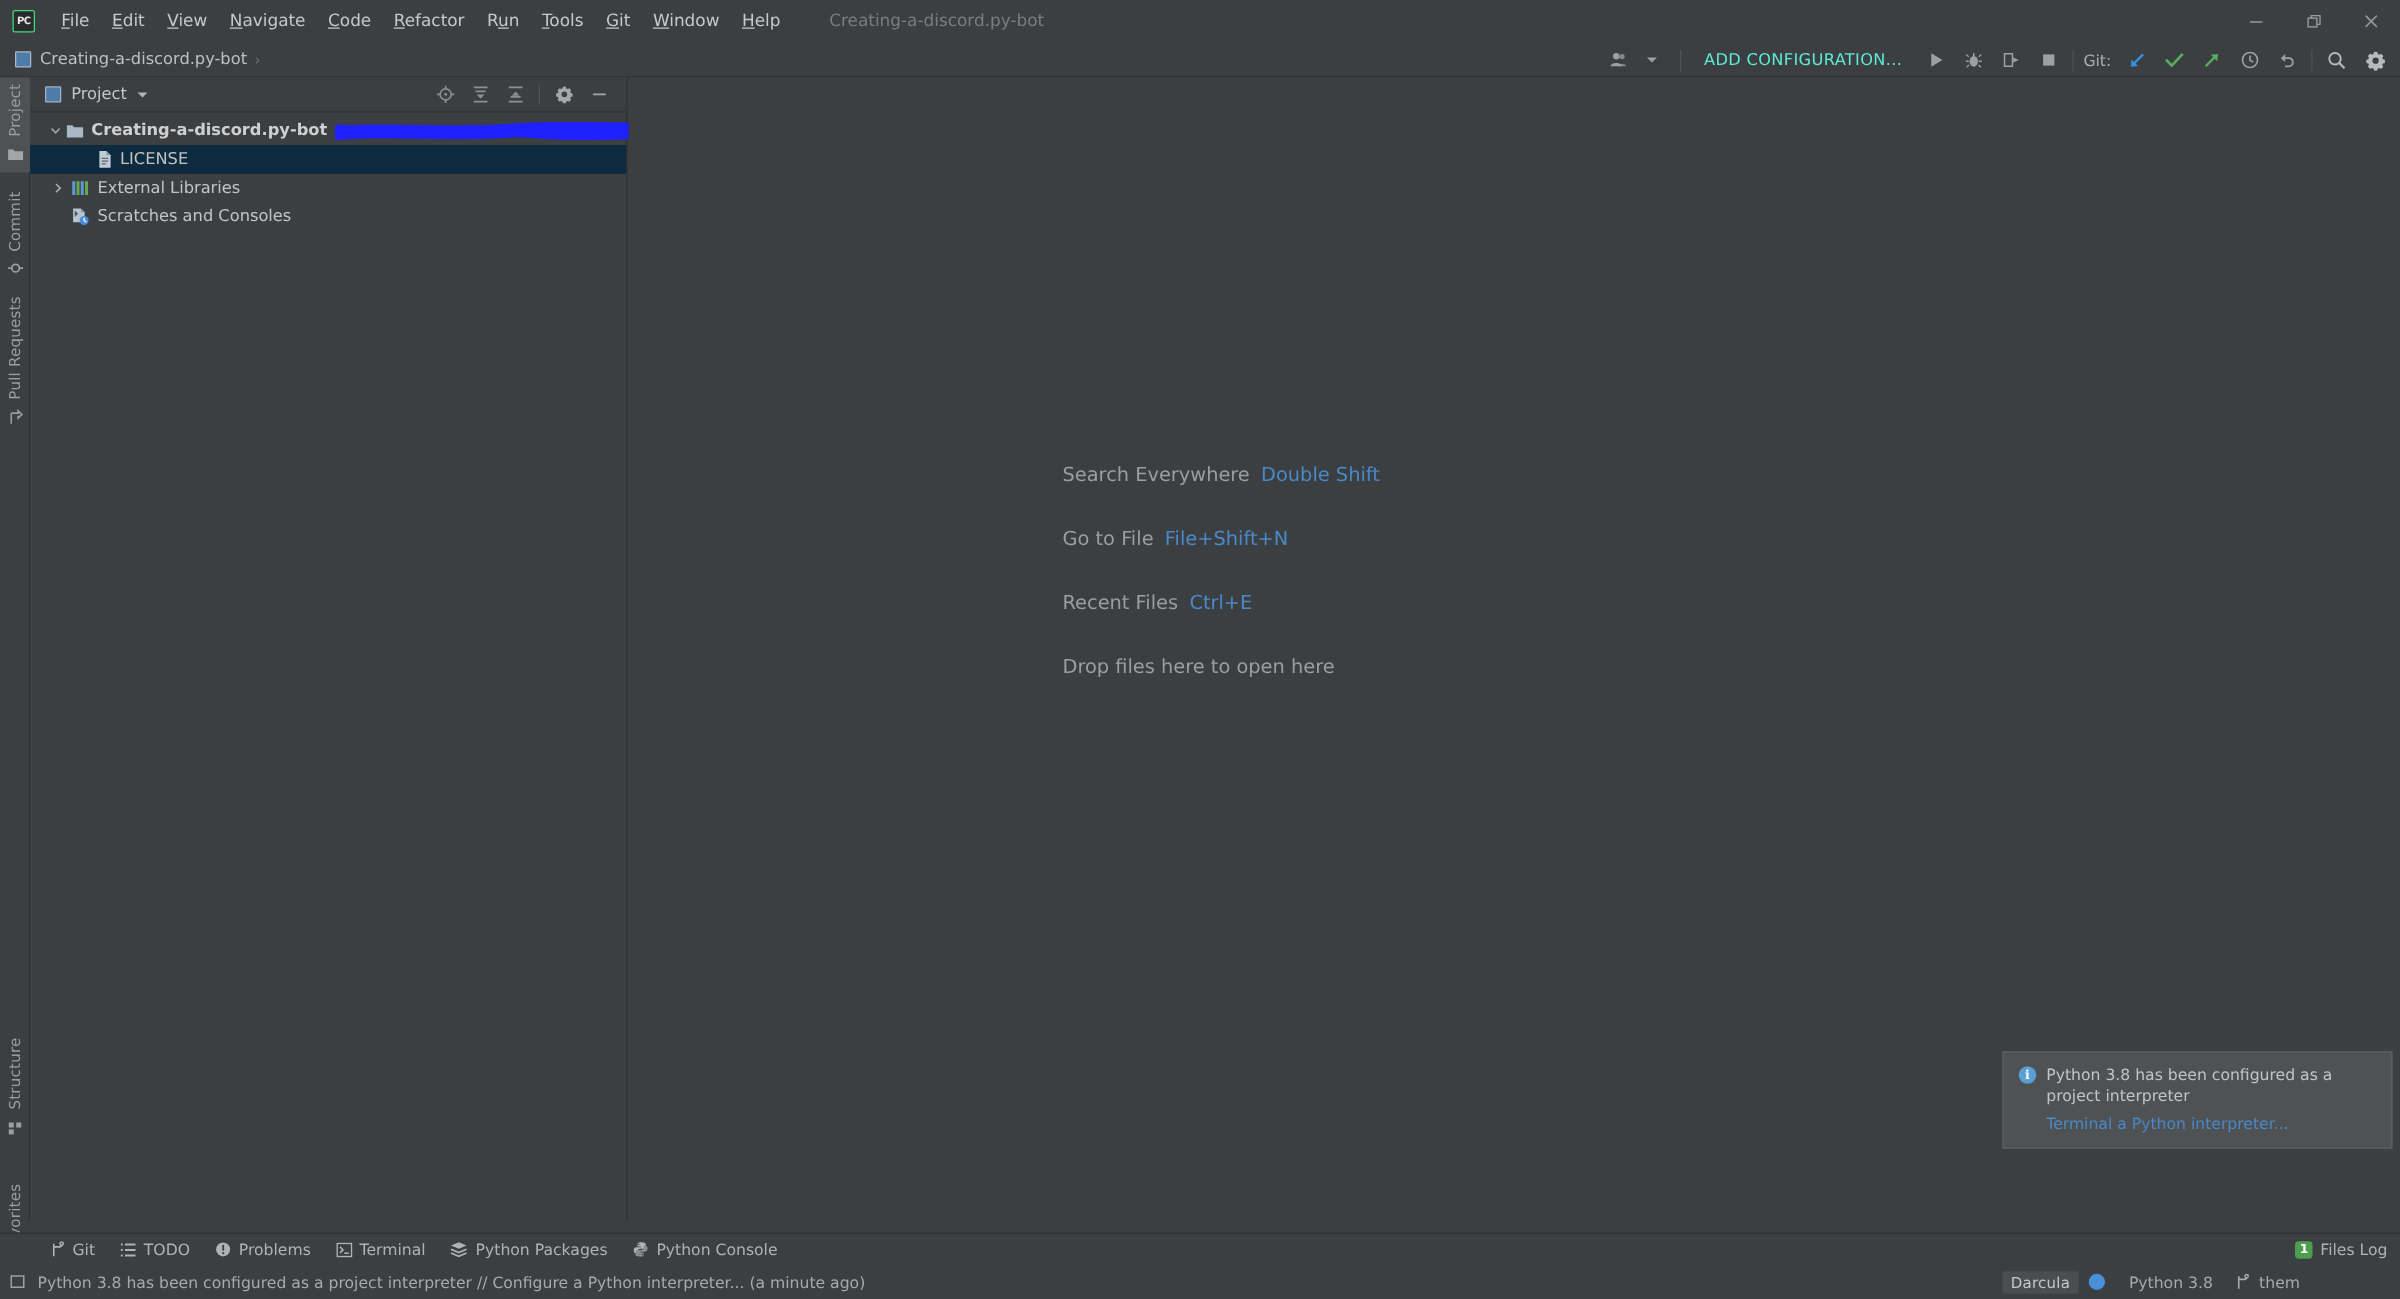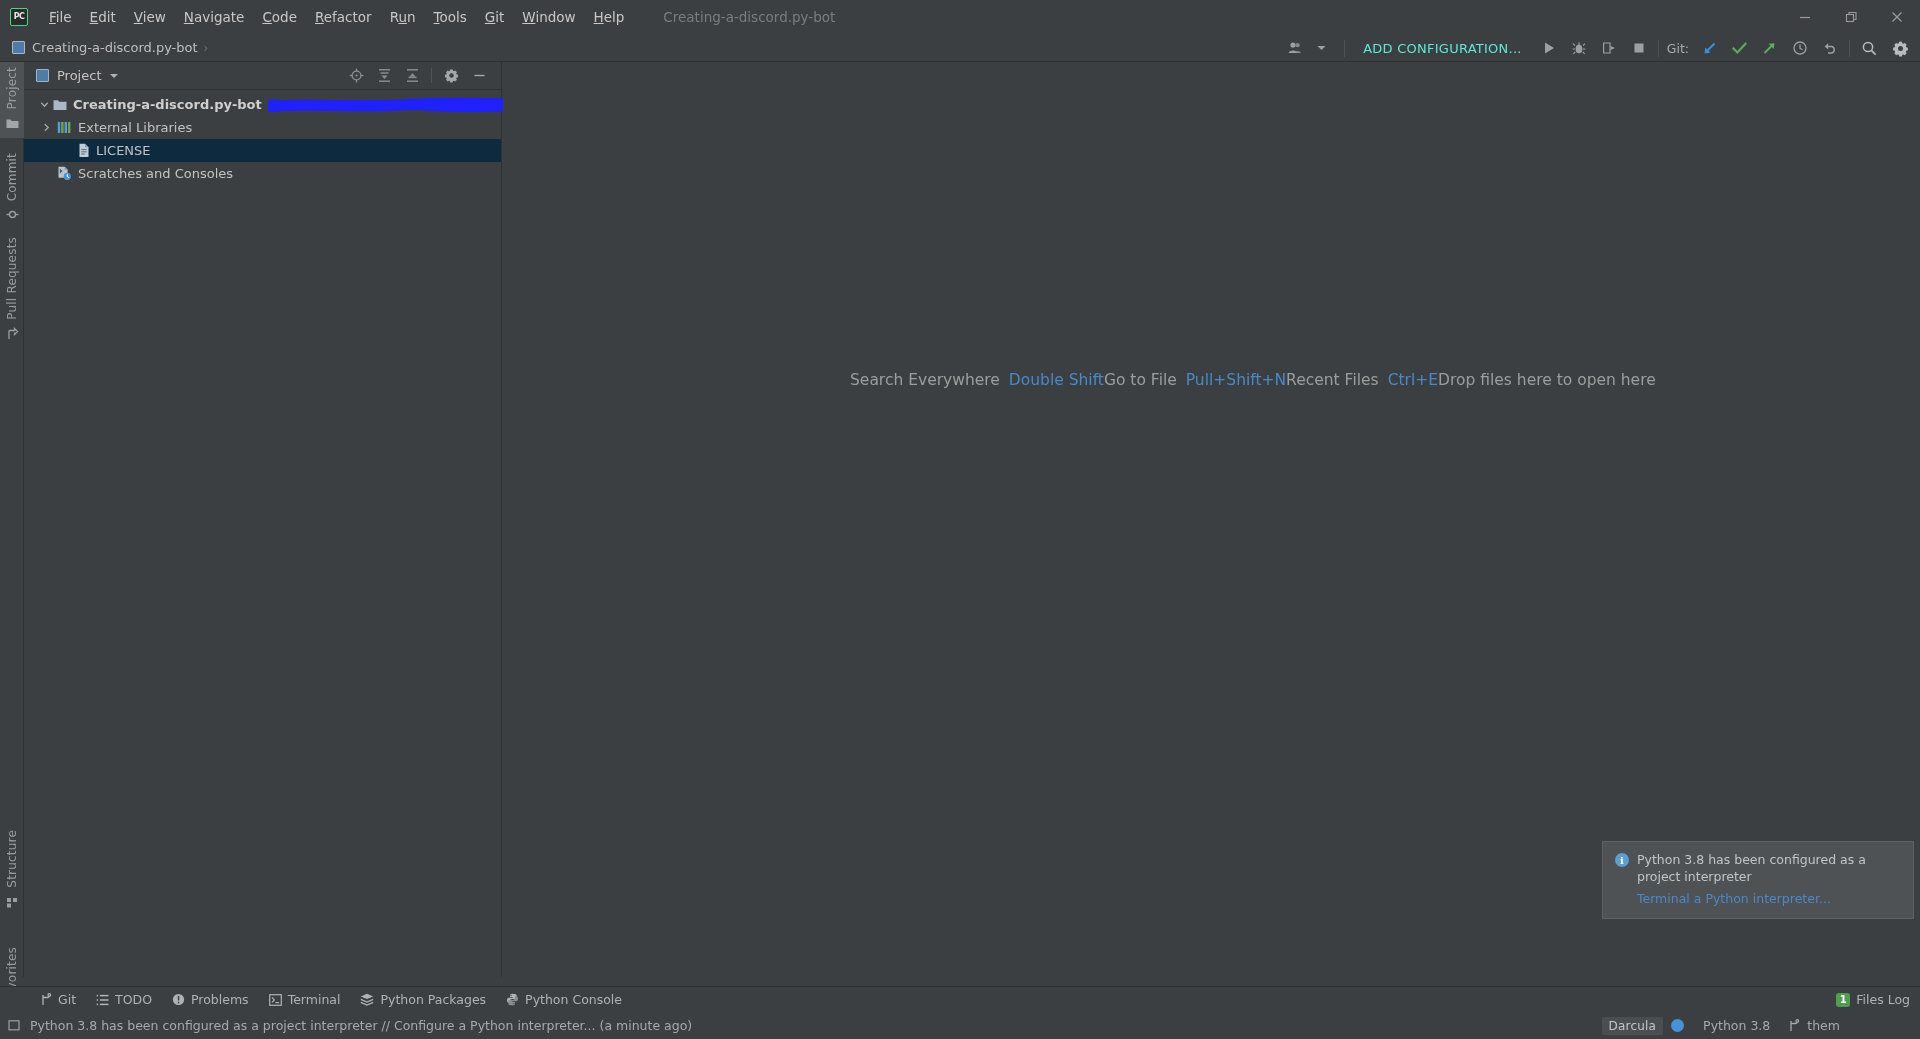--- a/index.html
+++ b/index.html
@@ -125,21 +125,21 @@
   .row-label.bold{ font-weight:bold; color:#cfcfcf; }
   .ico{ margin-right:6px; display:flex; align-items:center; }
 
   
   .editor{
     position:absolute; left:503px; top:62px; right:0; height:915px;
     background:#3c3f41;
   }
   .hints{
     position:absolute; left:347px; top:298px;
-    display:flex; gap:0;
+    display:flex; flex-direction:column; gap:12px;
   }
   .hint-row{
     height:39px; display:flex; align-items:center; font-size:15.5px;
     color:#9b9e9f; white-space:nowrap;
   }
   .hint-key{ color:#4a88c7; margin-left:9px; }
 
   
   .balloon{
     position:absolute; right:6px; bottom:58px; width:312px;
@@ -455,50 +455,50 @@
             </svg>
           </span>
           <span class="row-label bold">Creating-a-discord.py-bot</span>
           <span style="margin-left: 6px; display: flex; align-items: center;">
             <svg width="305" height="16" viewBox="0 0 305 16">
               <path d="M2 9.5 C40 5.5, 90 11.5, 140 7.5 C190 3.5, 245 9.5, 303 5" stroke="#1f21ff" stroke-width="11" fill="none" stroke-linecap="round"></path>
               <path d="M3 7 C55 11, 110 5, 165 9.5 C220 13, 260 7, 302 9" stroke="#1f21ff" stroke-width="9" fill="none" stroke-linecap="round"></path>
             </svg>
           </span>
         </div>
-        <div class="row" style="padding-left: 16px;">
-          <span class="arrow">
-            <svg width="9" height="9" viewBox="0 0 9 9">
-              <path d="M2.8 1.3 L6.2 4.5 L2.8 7.7" stroke="#a5a8aa" stroke-width="1.3" fill="none"></path>
-            </svg>
-          </span>
-          <span class="ico" style="margin-left: 4px;">
-            <svg width="15" height="13" viewBox="0 0 15 13">
-              <rect x="0.8" y="1" width="2.4" height="11" fill="#5b9cd6"></rect>
-              <rect x="4.2" y="1" width="2.4" height="11" fill="#6aa84f"></rect>
-              <rect x="7.6" y="1" width="2.4" height="11" fill="#5b9cd6"></rect>
-              <rect x="11" y="1" width="2.4" height="11" fill="#6aa84f"></rect>
-            </svg>
-          </span>
-          <span class="row-label">External Libraries</span>
-        </div>
         <div class="row selected" style="padding-left: 37px;">
           <span class="arrow"></span>
           <span class="ico" style="margin-left: 4px;">
             <svg width="12" height="15" viewBox="0 0 12 15">
               <path d="M1.5 0.8 h5.6 l3.4 3.4 v9.9 h-9 z" fill="#c0ccd8"></path>
               <path d="M7.1 0.8 v3.4 h3.4 z" fill="#8a97a4"></path>
               <line x1="3.3" y1="6.6" x2="8.6" y2="6.6" stroke="#5d6a76" stroke-width="1"></line>
               <line x1="3.3" y1="8.8" x2="8.6" y2="8.8" stroke="#5d6a76" stroke-width="1"></line>
               <line x1="3.3" y1="11" x2="6.8" y2="11" stroke="#5d6a76" stroke-width="1"></line>
             </svg>
           </span>
           <span class="row-label">LICENSE</span>
         </div>
         <div class="row" style="padding-left: 16px;">
+          <span class="arrow">
+            <svg width="9" height="9" viewBox="0 0 9 9">
+              <path d="M2.8 1.3 L6.2 4.5 L2.8 7.7" stroke="#a5a8aa" stroke-width="1.3" fill="none"></path>
+            </svg>
+          </span>
+          <span class="ico" style="margin-left: 4px;">
+            <svg width="15" height="13" viewBox="0 0 15 13">
+              <rect x="0.8" y="1" width="2.4" height="11" fill="#5b9cd6"></rect>
+              <rect x="4.2" y="1" width="2.4" height="11" fill="#6aa84f"></rect>
+              <rect x="7.6" y="1" width="2.4" height="11" fill="#5b9cd6"></rect>
+              <rect x="11" y="1" width="2.4" height="11" fill="#6aa84f"></rect>
+            </svg>
+          </span>
+          <span class="row-label">External Libraries</span>
+        </div>
+        <div class="row" style="padding-left: 16px;">
           <span class="arrow"></span>
           <span class="ico" style="margin-left: 4px;">
             <svg width="15" height="15" viewBox="0 0 15 15">
               <path d="M1.5 0.8 h6.2 l3 3 v8 h-9.2 z" fill="#b8c4cf"></path>
               <path d="M7.7 0.8 v3 h3 z" fill="#8a97a4"></path>
               <path d="M2.8 2.4 L5.6 5 L2.8 7.6 Z" fill="#4c5b69"></path>
               <circle cx="10.3" cy="10.4" r="3.6" fill="#4a90d9"></circle>
               <path d="M10.3 8.2 V10.4 L12 11.6" stroke="#ffffff" stroke-width="1.1" fill="none"></path>
             </svg>
           </span>
@@ -508,21 +508,21 @@
   </div>
 
   <div class="editor">
     <div class="hints" id="hints-root">
         <div class="hint-row">
           <span>Search Everywhere</span>
           <span class="hint-key">Double Shift</span>
         </div>
         <div class="hint-row">
           <span>Go to File</span>
-          <span class="hint-key">Pull+Shift+N</span>
+          <span class="hint-key">File+Shift+N</span>
         </div>
         <div class="hint-row">
           <span>Recent Files</span>
           <span class="hint-key">Ctrl+E</span>
         </div>
         <div class="hint-row">
           <span>Drop files here to open here</span>
         </div>
       </div>
 

